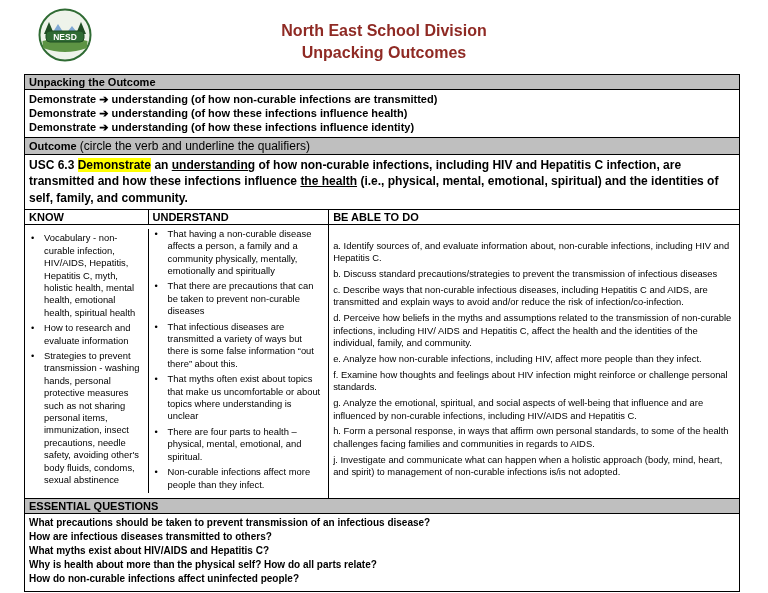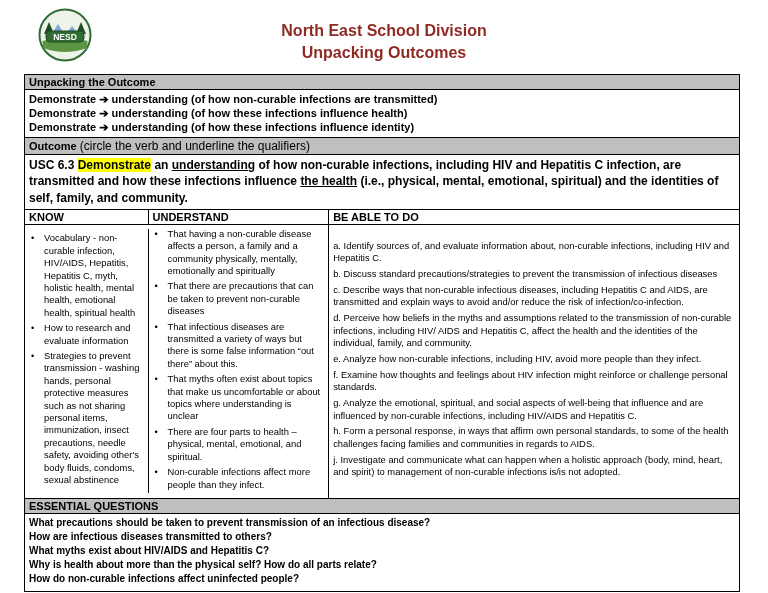--- a/index.html
+++ b/index.html
@@ -171,21 +171,21 @@
       <div class="cell col-body c-able">
 
           <div class="able-item">a. Identify sources of, and evaluate information about, non-curable infections, including HIV and Hepatitis C.</div>
 
           <div class="able-item">b. Discuss standard precautions/strategies to prevent the transmission of infectious diseases</div>
 
           <div class="able-item">c. Describe ways that non-curable infectious diseases, including Hepatitis C and AIDS, are transmitted and explain ways to avoid and/or reduce the risk of infection/co-infection.</div>
 
           <div class="able-item">d. Perceive how beliefs in the myths and assumptions related to the transmission of non-curable infections, including HIV/ AIDS and Hepatitis C, affect the health and the identities of the individual, family, and community.</div>
 
-          <div class="able-item">e. Analyze how non-curable infections, including HIV, avoid more people than they infect.</div>
+          <div class="able-item">e. Analyze how non-curable infections, including HIV, affect more people than they infect.</div>
 
           <div class="able-item">f. Examine how thoughts and feelings about HIV infection might reinforce or challenge personal standards.</div>
 
           <div class="able-item">g. Analyze the emotional, spiritual, and social aspects of well-being that influence and are influenced by non-curable infections, including HIV/AIDS and Hepatitis C.</div>
 
           <div class="able-item">h. Form a personal response, in ways that affirm own personal standards, to some of the health challenges facing families and communities in regards to AIDS.</div>
 
 
           <div class="able-item">j. Investigate and communicate what can happen when a holistic approach (body, mind, heart, and spirit) to management of non-curable infections is/is not adopted.</div>
         </div>

